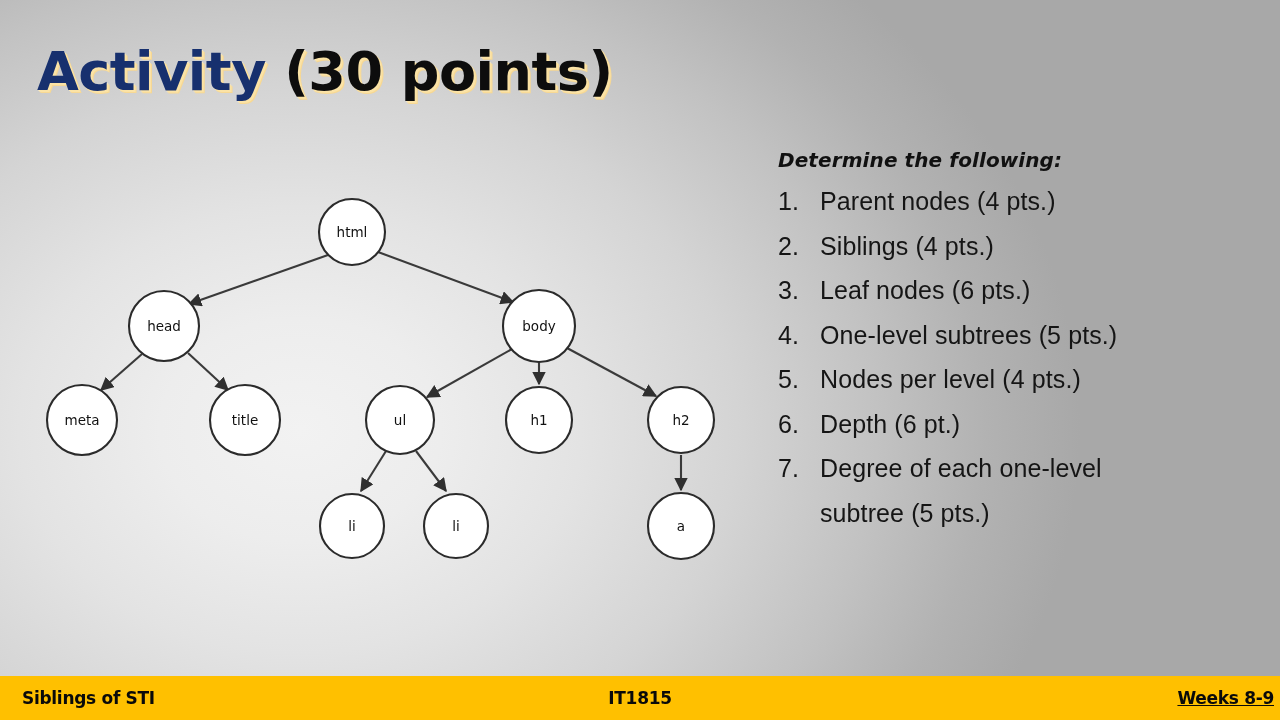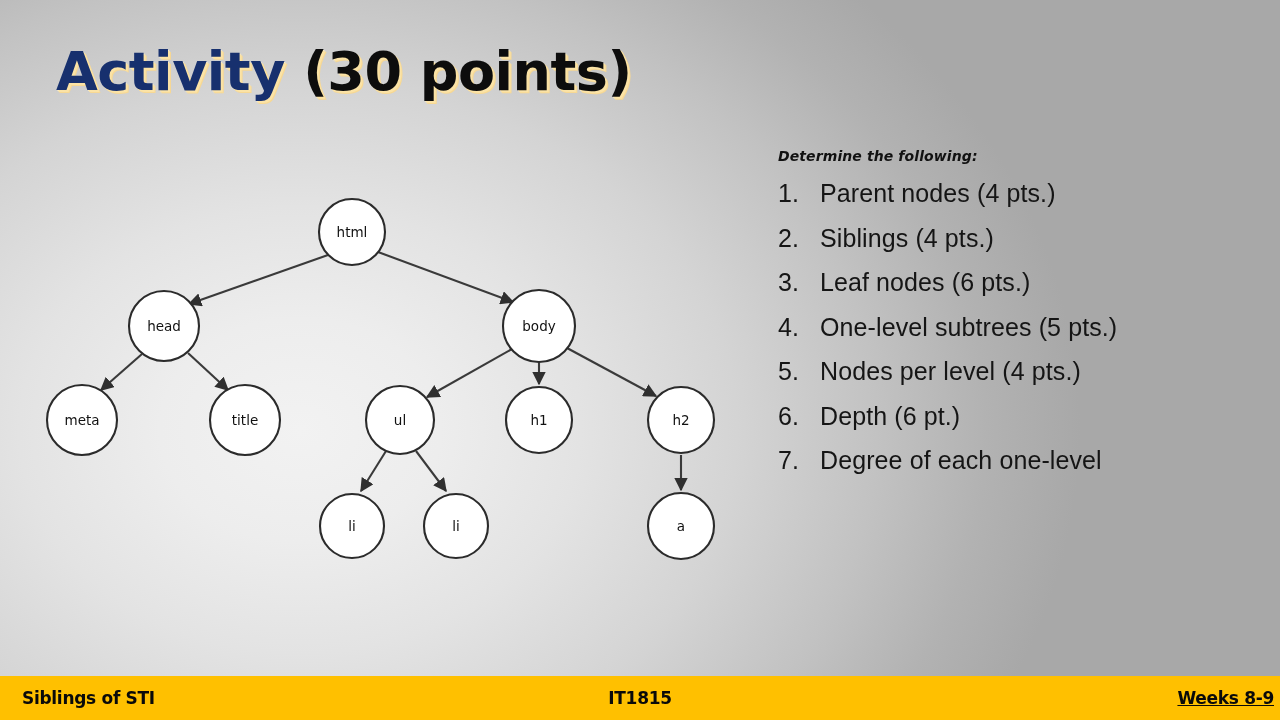--- a/index.html
+++ b/index.html
@@ -25,21 +25,21 @@
         #d4d4d4 56%,
         #c2c2c2 74%,
         #b2b2b2 88%,
         #a8a8a8 100%);
     overflow: hidden;
   }
 
   
   #title-block {
     position: absolute;
-    left: 56px;
+    left: 37px;
     top: 33px;
     width: 700px;
     height: 80px;
     white-space: nowrap;
   }
   .title-text {
     font-family: "DejaVu Sans", sans-serif;
     font-size: 54px;
     font-weight: bold;
     letter-spacing: -0.5px;
@@ -89,21 +89,21 @@
 
   
   #questions {
     position: absolute;
     left: 778px;
     top: 148px;
     width: 470px;
   }
   #questions-heading {
     font-family: "DejaVu Sans", sans-serif;
-    font-size: 14px;
+    font-size: 20px;
     font-weight: bold;
     font-style: italic;
     color: #111111;
     letter-spacing: 0.1px;
     margin-bottom: 7px;
   }
   .q-item {
     display: flex;
     align-items: flex-start;
     font-family: "Liberation Sans", sans-serif;
@@ -263,20 +263,21 @@
       <span class="q-text">Nodes per level (4 pts.)</span>
     </div>
     <div class="q-item">
       <span class="q-num">6.</span>
       <span class="q-text">Depth (6 pt.)</span>
     </div>
     <div class="q-item">
       <span class="q-num">7.</span>
       <span class="q-text">Degree of each one-level</span>
     </div>
+    <div class="q-cont">subtree (5 pts.)</div>
   </div>
 
   <div id="footer">
     <div class="footer-text" id="footer-left">Siblings of STI</div>
     <div class="footer-text" id="footer-center">IT1815</div>
     <div class="footer-text" id="footer-right">Weeks 8-9</div>
   </div>
 
 </div>
 

